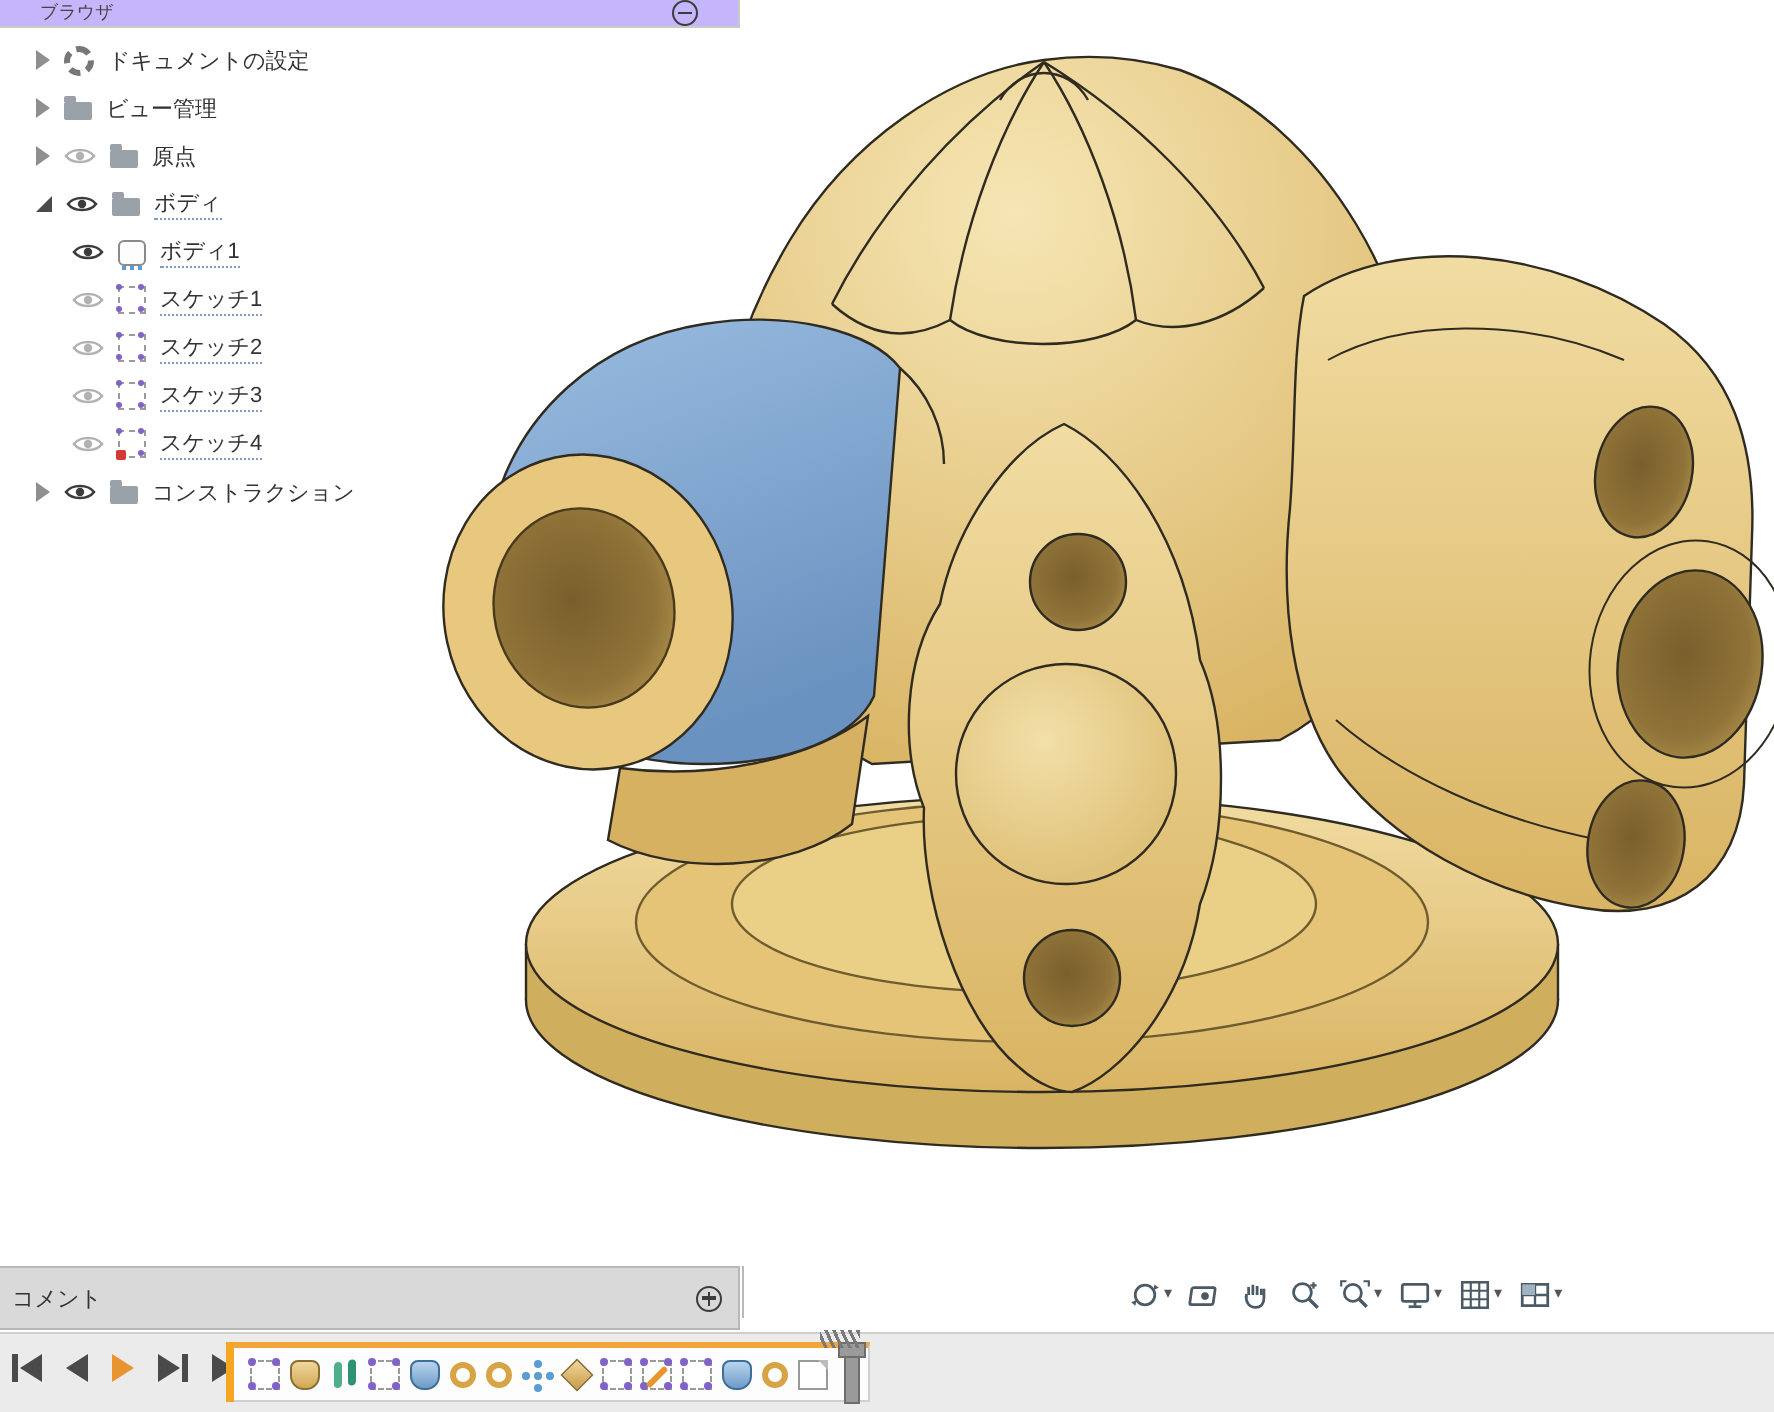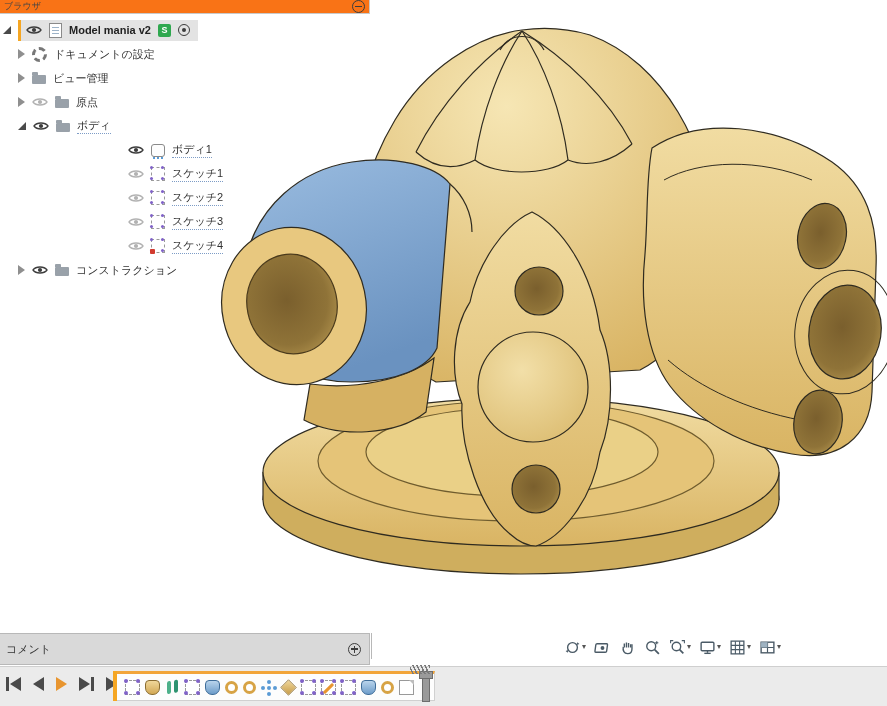--- a/index.html
+++ b/index.html
@@ -3,30 +3,30 @@
 <meta charset="utf-8">
 <style>
   html,body{margin:0;padding:0;}
   body{font-family:"Liberation Sans","DejaVu Sans",sans-serif;background:#fff;}
   .screen{position:relative;width:887px;height:706px;overflow:hidden;background:#fff;}
 
   
   .viewport{position:absolute;left:0;top:0;width:887px;height:706px;}
 
   
-  .browser-header{position:absolute;left:0;top:0;width:370px;height:14px;background:#f97316;
-    border-bottom:1px solid #c9c9c9;border-right:1px solid #c9c9c9;display:flex;align-items:center;padding:0 4px;box-sizing:border-box;}
+  .browser-header{position:absolute;left:0;top:0;width:370px;height:14px;background:#c4b5fd;
+    border-bottom:1px solid #c9c9c9;border-right:1px solid #c9c9c9;display:flex;align-items:center;padding:0 20px;box-sizing:border-box;}
   .browser-header .ttl{font-size:9px;color:#444;flex:1;}
   .circle-btn{width:11px;height:11px;border:1.4px solid #3c3c3c;border-radius:50%;position:relative;flex:0 0 auto;}
   .circle-btn::before{content:"";position:absolute;left:2px;right:2px;top:50%;height:1.4px;margin-top:-0.7px;background:#3c3c3c;}
   .circle-btn.plus::after{content:"";position:absolute;top:2px;bottom:2px;left:50%;width:1.4px;margin-left:-0.7px;background:#3c3c3c;}
 
   .tree{position:absolute;left:0;top:18px;width:370px;}
   .trow{display:flex;align-items:center;height:24px;gap:7px;}
-  .pl0{padding-left:3px;} .pl1{padding-left:18px;font-family:Liberation Mono, monospace;} .pl2{padding-left:80px;margin-left:48px;}
+  .pl0{padding-left:3px;} .pl1{padding-left:18px;font-family:Liberation Mono, monospace;} .pl2{padding-left:36px;}
   .tlabel{font-size:11px;color:#333;white-space:nowrap;}
   .tlabel.dotted{border-bottom:1px dotted #7d9cc6;}
   .root-box{display:inline-flex;align-items:center;gap:7px;background:#e3e3e3;border-left:3px solid #f5a623;
     padding:3px 8px 3px 5px;}
   .root-label{font-size:11px;font-weight:bold;color:#222;white-space:nowrap;}
 
   .exp-open{width:0;height:0;border-left:8px solid transparent;border-bottom:8px solid #4a4a4a;flex:0 0 auto;}
   .exp-closed{width:0;height:0;border-top:5px solid transparent;border-bottom:5px solid transparent;border-left:7px solid #8f8f8f;flex:0 0 auto;}
 
   .eye{width:16px;height:12px;flex:0 0 auto;}
@@ -179,33 +179,20 @@
     </g>
   </svg>
 
   <div class="browser-header">
     <span class="ttl">ブラウザ</span>
     <span class="circle-btn"></span>
   </div>
 
   <div class="tree">
 
-    <div class="trow pl0">
-      <span class="exp-open"></span>
-      <span class="root-box">
-        <svg class="eye" viewBox="0 0 16 12">
-            <path d="M1,6 C4,2 12,2 15,6 C12,10 4,10 1,6 Z" fill="none" stroke="#3c3c3c" stroke-width="1.3"></path>
-            <circle cx="8" cy="6" r="2.1" fill="#3c3c3c"></circle>
-          </svg>
-        <span class="doc-icon"></span>
-        <span class="root-label">Model mania v2</span>
-        <span class="s-badge">S</span>
-        <span class="radio-icon"></span>
-      </span>
-    </div>
 
     <div class="trow pl1">
       <span class="exp-closed"></span>
       <span class="gear-icon"></span>
       <span class="tlabel">ドキュメントの設定</span>
     </div>
 
     <div class="trow pl1">
       <span class="exp-closed"></span>
       <span class="folder-icon"></span>

